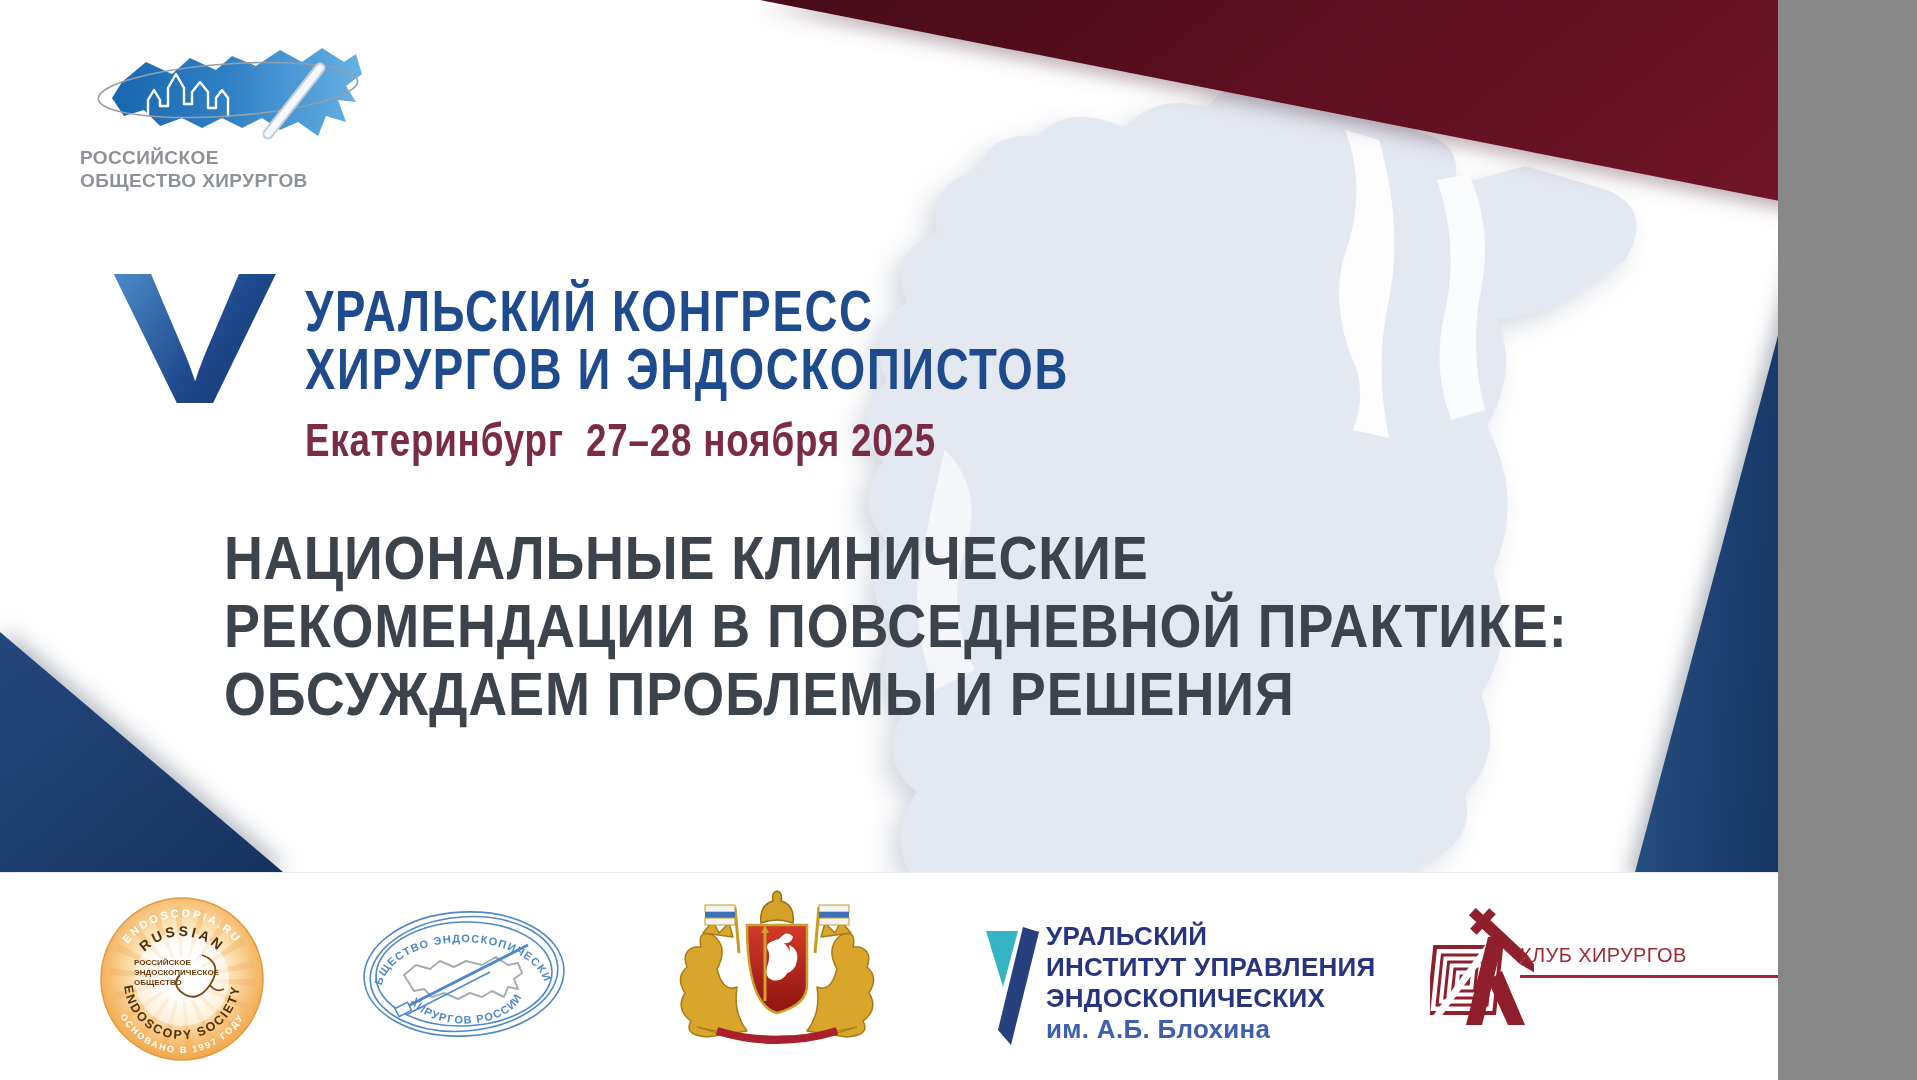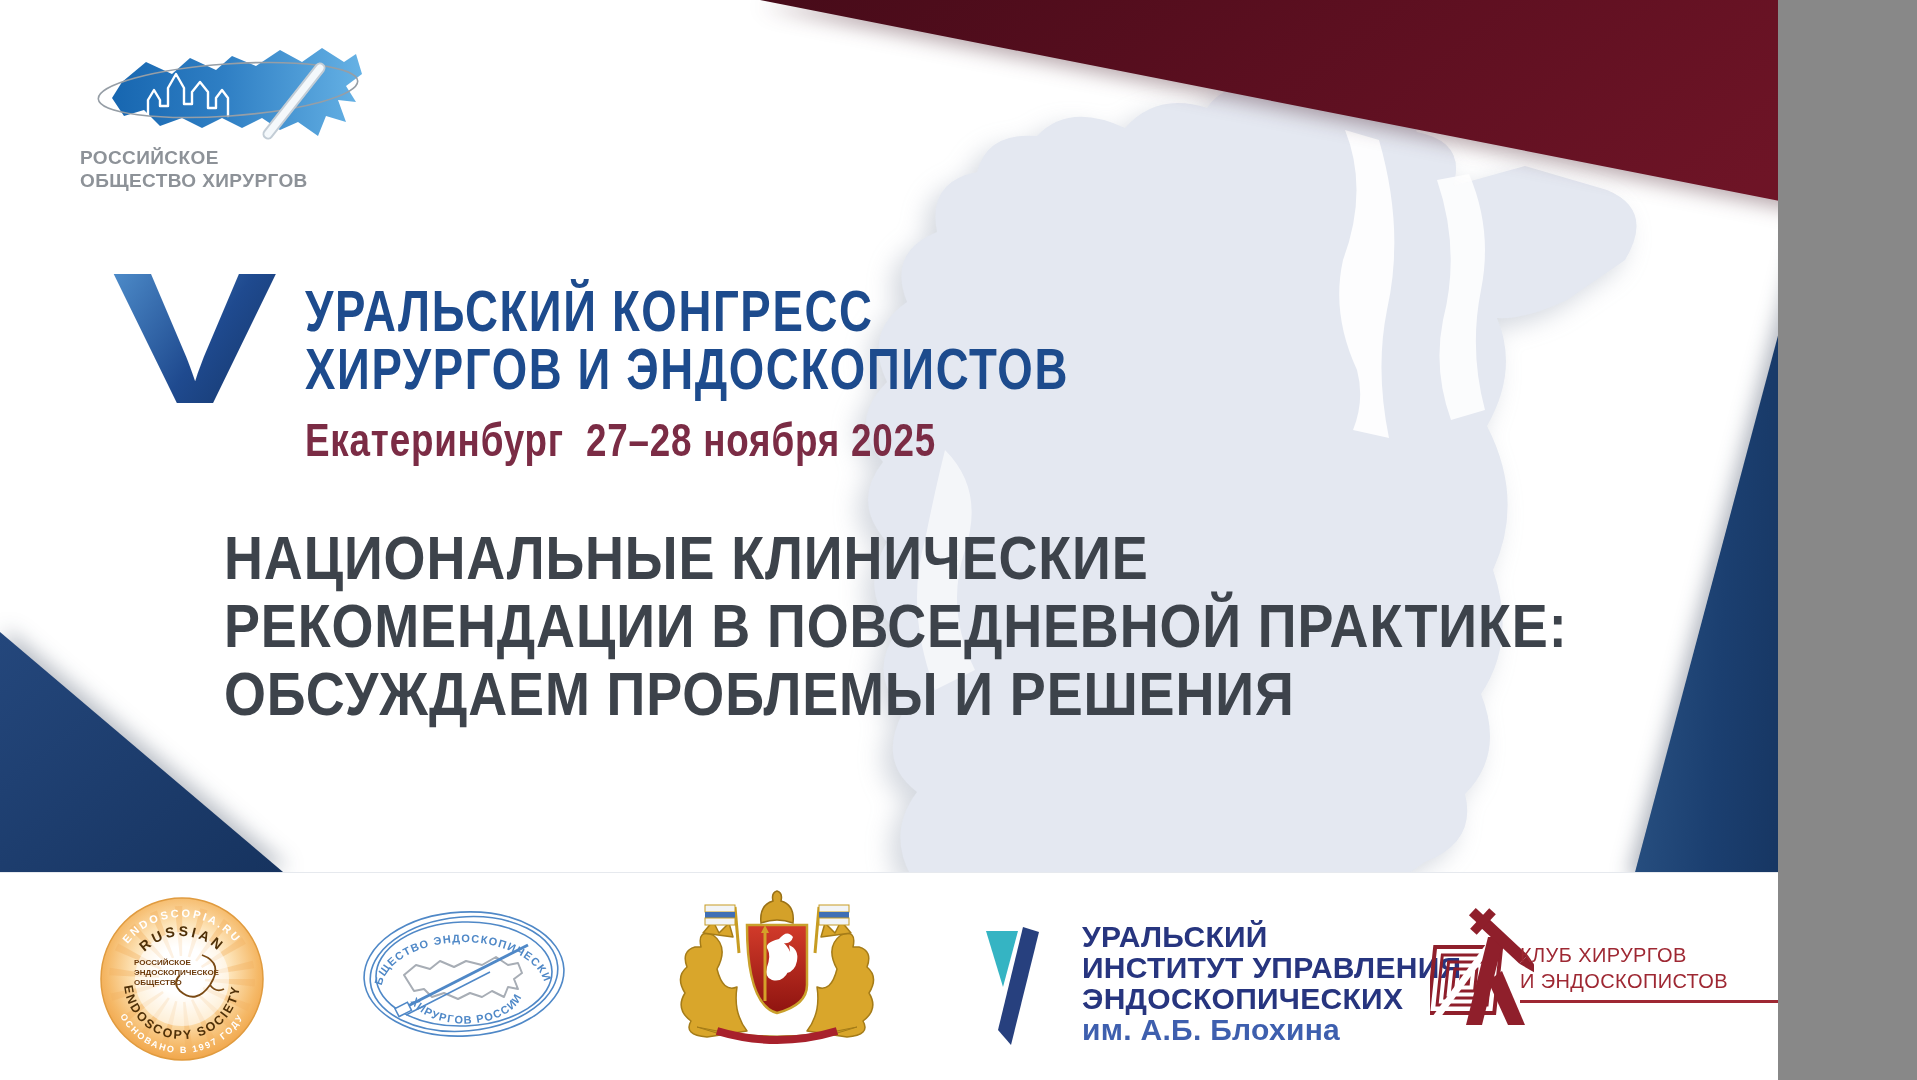--- a/index.html
+++ b/index.html
@@ -42,21 +42,21 @@
     font-size:62px;font-weight:700;letter-spacing:1px;color:#3d434b;
     transform:scaleX(.87);transform-origin:0 0;line-height:66px;}
   .heading-line1{top:525px;}
   .heading-line2{top:593px;}
   .heading-line3{top:661px;}
   
   .footer{position:absolute;left:0;top:872px;width:1917px;height:208px;
     background:#ffffff;border-top:1px solid #e6e9ee;z-index:5;}
   .footer .abs{position:absolute;}
   .institute-text{left:1046px;top:48px;color:#27357f;font-weight:700;
-    font-size:30px;line-height:31px;letter-spacing:.3px;margin-left:36px;}
+    font-size:26px;line-height:31px;letter-spacing:.3px;}
   .institute-text .light{font-weight:700;color:#3e5fae;}
   .club-text{left:1520px;top:70px;color:#9e2833;font-weight:400;
     font-size:20px;line-height:25.5px;letter-spacing:.4px;}
   .club-underline{width:298px;height:3px;background:#9e2833;margin-top:6px;}
 </style>
 </head>
 <body>
 
 <div class="poster">
 
@@ -272,18 +272,17 @@
         <g transform="rotate(-47 76 42)">
           <rect x="70" y="14" width="12" height="52"></rect>
           <rect x="62" y="6" width="28" height="9"></rect>
           <rect x="71" y="-4" width="10" height="11"></rect>
           <polygon points="70,66 82,66 78,84 74,84"></polygon>
         </g>
       </g>
     </svg>
     <div class="abs club-text">
       <div>КЛУБ ХИРУРГОВ</div>
-      <div>И ЭНДОСКОПИСТОВ</div>
       <div class="club-underline"></div>
     </div>
 
   </div>
 </div>
 
 </body></html>

